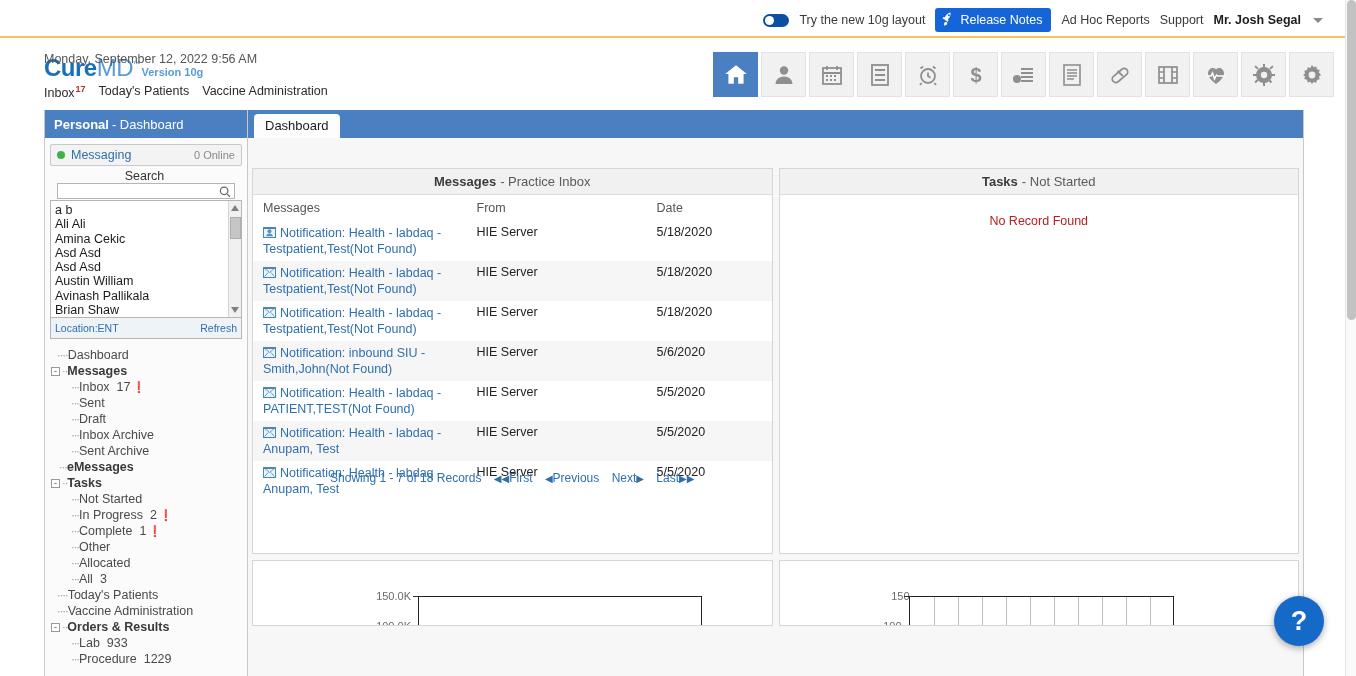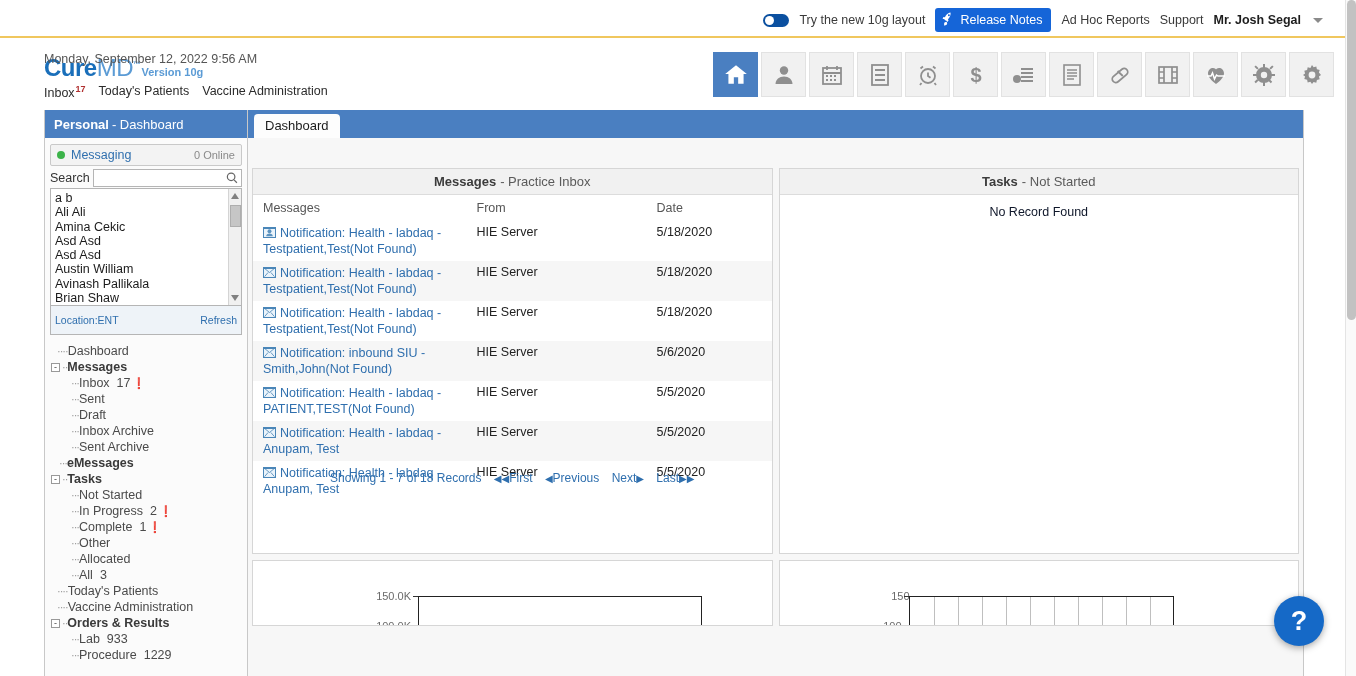--- a/index.html
+++ b/index.html
@@ -111,21 +111,21 @@
     height: 22px; display: flex; align-items: center;
     padding: 0 6px; justify-content: space-between;
     border-radius: 2px;
   }
   .msg-left { display: flex; align-items: center; gap: 6px; }
   .dot-green { width: 8px; height: 8px; border-radius: 50%; background: #3cb34a; }
   .msg-label { color: #2f6fae; font-size: 12.5px; }
   .online-ct { color: #8a8a8a; font-size: 11px; }
 
   .search-row {
-    margin: 3px 5px 0 5px; display: flex; align-items: center;
+    margin: 3px 5px 0 5px; display: flex; align-items: center; flex-direction: column;
   }
   .search-lbl { font-size: 12.5px; color: #333; padding-right: 3px; }
   .search-field {
     flex: 1; height: 18px; border: 1px solid #b5b5b5; background: #fff;
     position: relative;
   }
   .search-field input {
     border: 0; outline: 0; width: 100%; height: 100%;
     font-size: 12px; padding: 0 18px 0 3px; font-family: "Liberation Sans", sans-serif;
   }
@@ -149,21 +149,21 @@
     border-left: 4px solid transparent; border-right: 4px solid transparent;
   }
   .plist-sbar .arrow-up { top: 4px; border-bottom: 6px solid #808080; }
   .plist-sbar .arrow-dn { bottom: 4px; border-top: 6px solid #808080; }
   .plist-thumb {
     position: absolute; left: 1px; top: 16px; width: 11px; height: 22px;
     background: #c6c6c6; border: 1px solid #aeaeae;
   }
 
   .loc-row {
-    margin: 0 5px; height: 29px; background: #eef3f8;
+    margin: 0 5px; height: 21px; background: #eef3f8;
     border: 1px solid #b5b5b5; border-top: 0;
     display: flex; align-items: center; justify-content: space-between;
     padding: 0 4px; font-size: 10.5px;
   }
   .loc-txt { color: #2f6fae; }
   .refresh-link { color: #2f6fae; }
 
   .nav-tree { margin-top: 8px; padding-left: 6px; font-size: 12.5px; }
   .nav-item {
     height: 16px; display: flex; align-items: center;
@@ -242,21 +242,21 @@
 
   .pager {
     position: absolute; left: 0; right: 0; bottom: 68px;
     text-align: center; font-size: 12px; color: #2f6fae;
   }
   .pager .rec { color: #2f6fae; }
   .pager a { color: #2f6fae; margin-left: 9px; }
   .pgicon { color: #2f6fae; font-size: 10px; }
 
   .norecord {
-    text-align: center; font-size: 12.5px; color: #0f172a; padding-top: 10px;
+    text-align: center; font-size: 12.5px; color: #b91c1c; padding-top: 19px;
   }
 
   
   .bottom-panels { display: flex; gap: 6px; padding: 6px 4px 0 4px; }
   .chart-panel { flex: 1; background: #fff; border: 1px solid #d6d6d6; }
   .chart-area { height: 64px; position: relative; overflow: hidden; background:#fff;}
 
   .ylab {
     position: absolute; font-size: 11px; color: #6b6b6b;
     text-align: right; white-space: nowrap;

